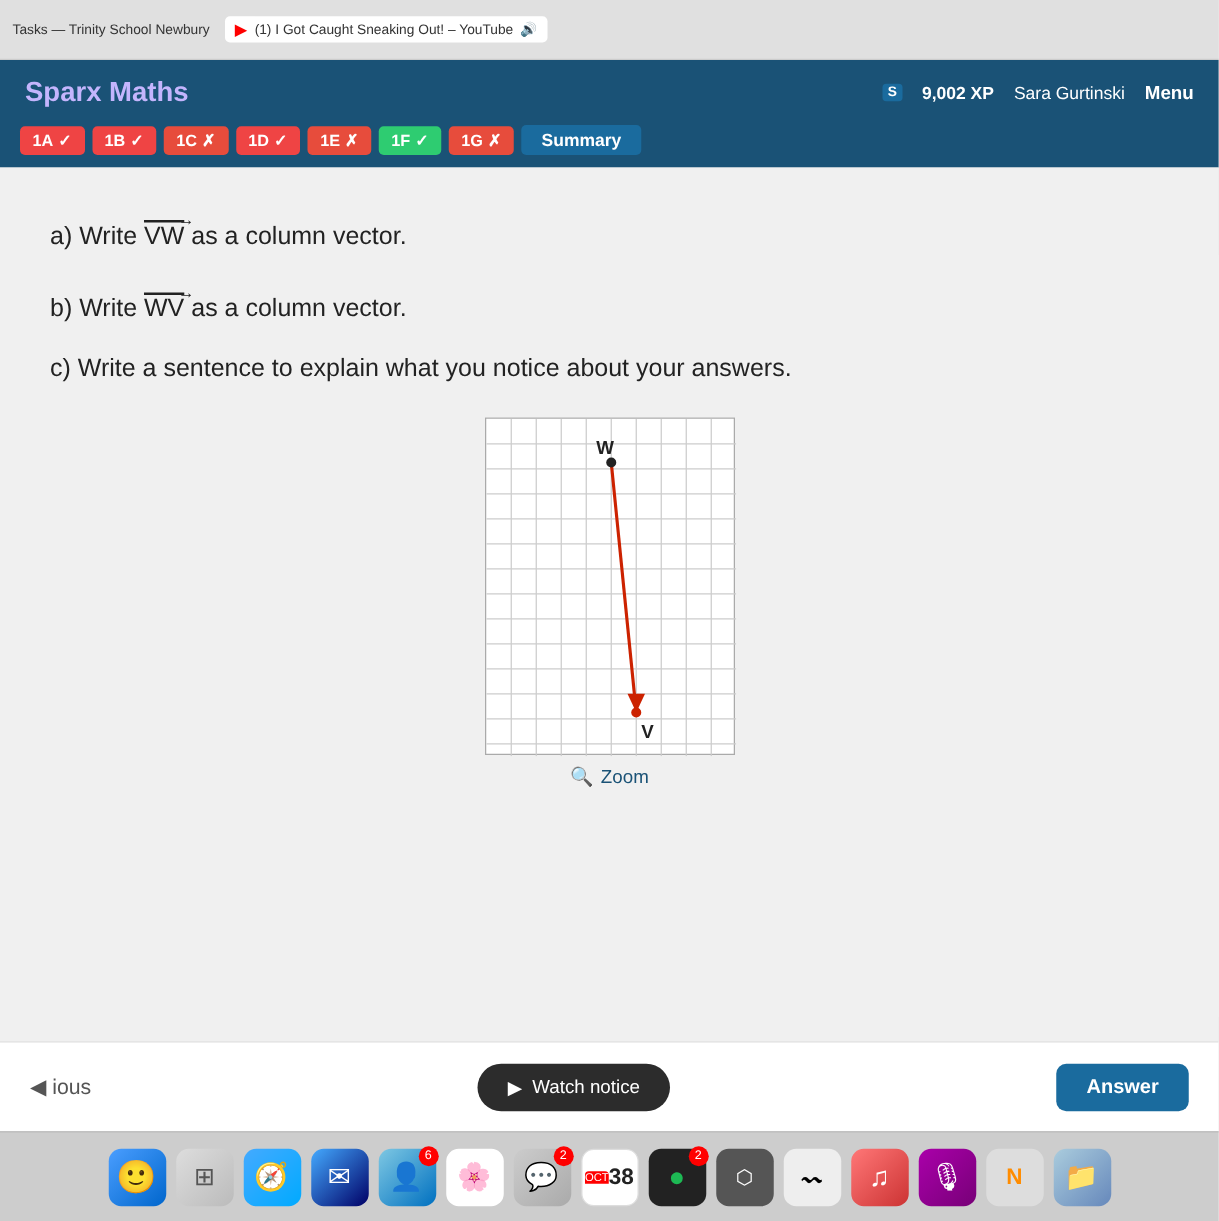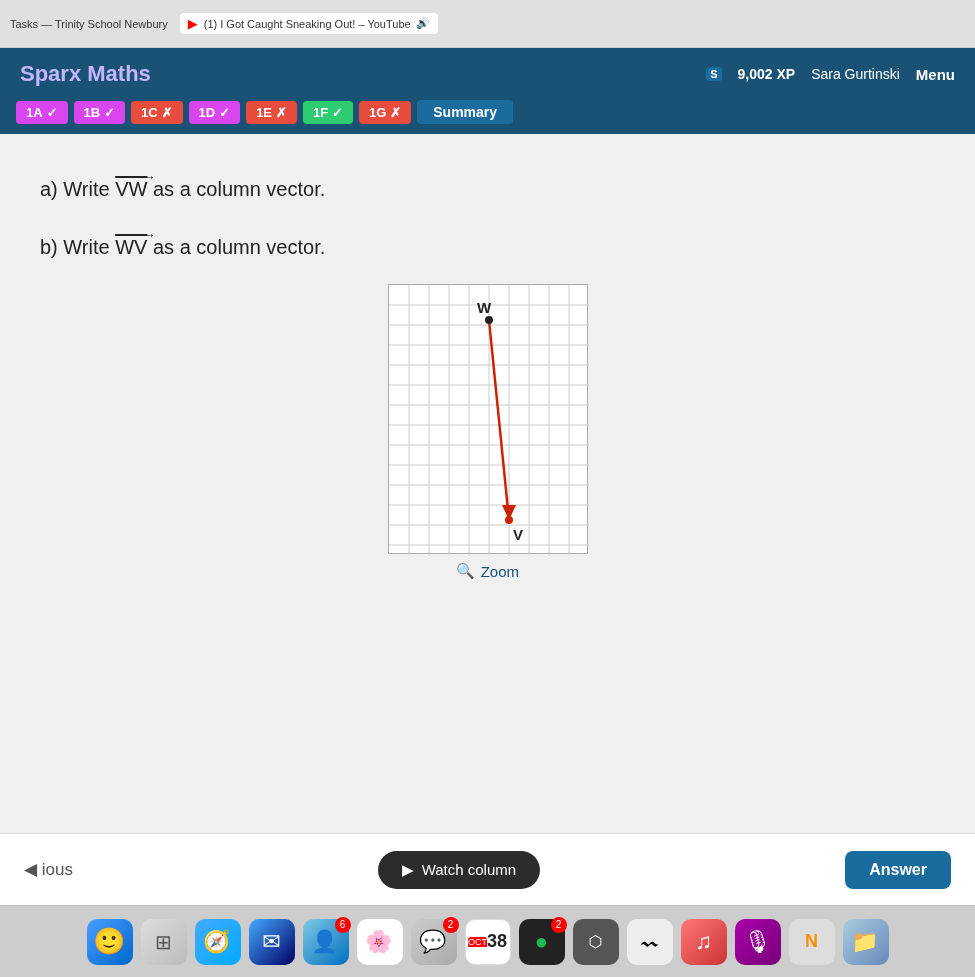--- a/index.html
+++ b/index.html
@@ -96,21 +96,21 @@
       border-radius: 4px;
       padding: 4px 10px;
       font-size: 13px;
       font-weight: 600;
       display: flex;
       align-items: center;
       gap: 4px;
       cursor: pointer;
     }
     .nav-tab.complete {
-      background: #d946ef;
+      background: #ef4444;
       color: white;
       align-items: center;
     }
     .nav-tab.incomplete {
       background: #e74c3c;
       color: white;
     }
     .nav-tab.active {
       background: #2ecc71;
       color: white;
@@ -345,20 +345,21 @@
 
     <div class="question-text">
       <span>b) Write </span>
       <span style="position:relative; display:inline-block; padding-top:10px;">
         <span style="text-decoration:overline; font-size:20px; position:relative;">WV</span>
         <span style="position:absolute; top:2px; right:-8px; font-size:13px;">→</span>
       </span>
       <span> as a column vector.</span>
     </div>
 
+    <div class="question-c">c) Write a sentence to explain what you notice about your answers.</div>
   </div>
 
   <div class="diagram-container">
     <div class="grid-wrapper">
       <svg class="grid-svg" viewBox="0 0 200 270">
 
         <line x1="20" y1="0" x2="20" y2="270" stroke="#ccc" stroke-width="1"></line>
         <line x1="40" y1="0" x2="40" y2="270" stroke="#ccc" stroke-width="1"></line>
         <line x1="60" y1="0" x2="60" y2="270" stroke="#ccc" stroke-width="1"></line>
         <line x1="80" y1="0" x2="80" y2="270" stroke="#ccc" stroke-width="1"></line>
@@ -403,21 +404,21 @@
   </div>
 </div>
 
 <div class="bottom-bar">
   <div class="prev-btn">
     <span>◀</span>
     <span>ious</span>
   </div>
   <button class="watch-video-btn">
     <span>▶</span>
-    <span>Watch column</span>
+    <span>Watch notice</span>
   </button>
   <button class="answer-btn">Answer</button>
 </div>
 
 <div class="mac-dock">
   <div class="dock-icon finder-icon">
     <span style="font-size:26px;">🙂</span>
   </div>
   <div class="dock-icon launchpad-icon">
     <span style="font-size:20px; color:#555;">⊞</span>

